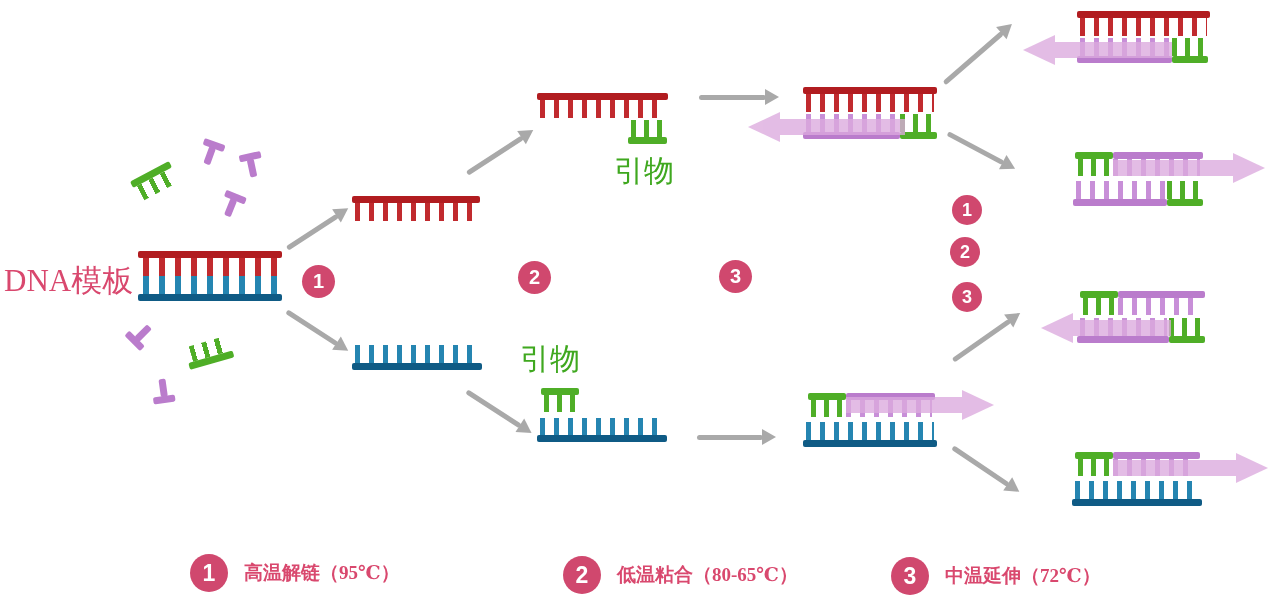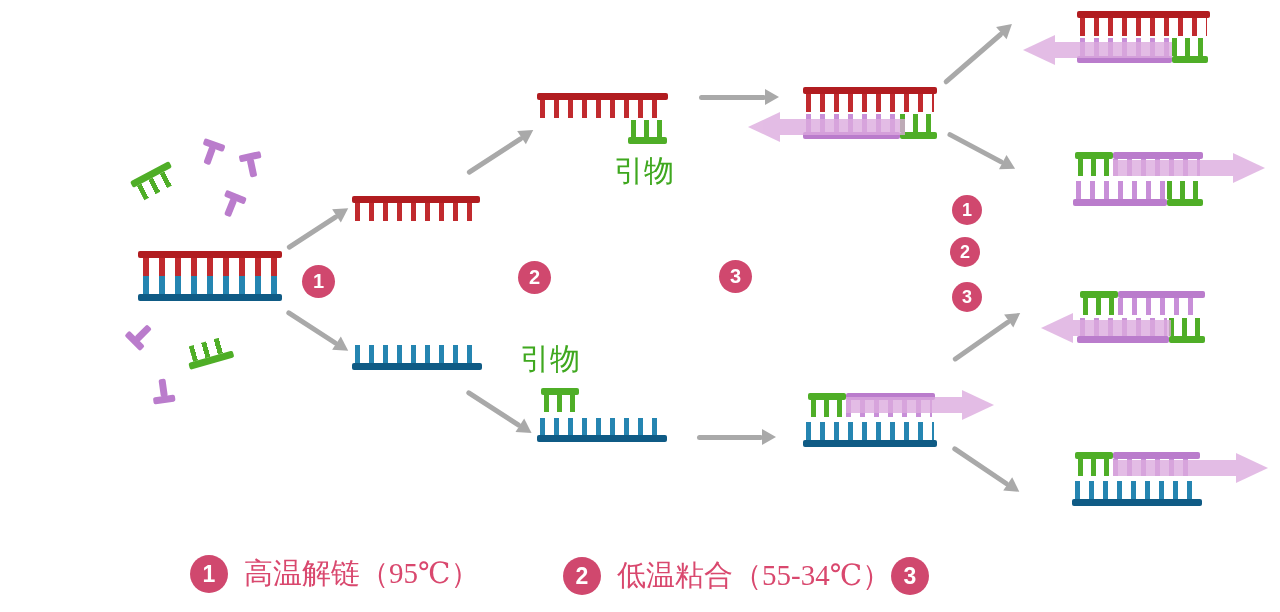--- a/index.html
+++ b/index.html
@@ -18,27 +18,28 @@
   .pbody{position:absolute;top:7px;height:16px;background:var(--pinkArrow);}
   .phead{position:absolute;top:0;width:0;height:0;border-top:15px solid transparent;border-bottom:15px solid transparent;}
   .phead.left{left:0;border-right:32px solid var(--pinkArrow);}
   .phead.right{right:0;border-left:32px solid var(--pinkArrow);}
   .dntp{position:absolute;width:22px;height:25px;}
   .dntp .h{position:absolute;left:0;top:0;width:22px;height:7px;border-radius:2px;background:var(--purpleBar);}
   .dntp .s{position:absolute;left:7px;top:6px;width:7px;height:18px;border-radius:2px;background:var(--purpleBar);}
   .label-cn{position:absolute;font-weight:normal;white-space:nowrap;}
   .legend-item{position:absolute;display:flex;align-items:center;gap:16px;}
   .legend-item .dot-legend{position:static;width:38px;height:38px;font-size:23px;flex:0 0 auto;}
-  .legend-label{font-size:29px;font-weight:normal;color:var(--legendText);white-space:nowrap;}
+  .legend-label{font-size:19px;font-weight:bold;color:var(--legendText);white-space:nowrap;}
 </style>
 </head>
 <body>
 
 <div id="stage">
 
+  <div class="label-cn" style="left:4px;top:260px;font-size:31px;color:var(--legendText);">DNA模板</div>
 
   <div class="comb" style="left:138px;top:251px;width:144px;height:50px;">
     <div class="cbar" style="left:0;top:0;width:144px;--b:var(--dnaRedBar);"></div>
     <div class="cteeth" style="left:5px;right:5px;top:7px;height:18px;--t:var(--dnaRedTooth);--tw:6px;--tp:16px;"></div>
     <div class="cteeth" style="left:5px;right:5px;top:25px;height:18px;--t:var(--dnaBlueTooth);--tw:6px;--tp:16px;"></div>
     <div class="cbar" style="left:0;top:43px;width:144px;--b:var(--dnaBlueBar);"></div>
   </div>
 
   <div class="comb" style="left:133px;top:170px;width:44px;height:24px;transform:rotate(-28deg);">
     <div class="cbar" style="left:0;top:0;width:44px;--b:var(--green);"></div>
@@ -243,19 +244,20 @@
     <div class="cteeth" style="left:3px;right:3px;top:0;height:18px;--t:var(--dnaBlueTooth);"></div>
     <div class="cbar" style="left:0;top:18px;width:130px;--b:var(--dnaBlueBar);"></div>
   </div>
 
   <div class="legend-item" style="left:190px;top:554px;">
     <div class="dot dot-legend">1</div>
     <div class="legend-label">高温解链（95℃）</div>
   </div>
   <div class="legend-item" style="left:563px;top:556px;">
     <div class="dot dot-legend">2</div>
-    <div class="legend-label">低温粘合（55-34℃）</div>
+    <div class="legend-label">低温粘合（80-65℃）</div>
   </div>
   <div class="legend-item" style="left:891px;top:557px;">
     <div class="dot dot-legend">3</div>
+    <div class="legend-label">中温延伸（72℃）</div>
   </div>
 
 </div>
 
 </body></html>

